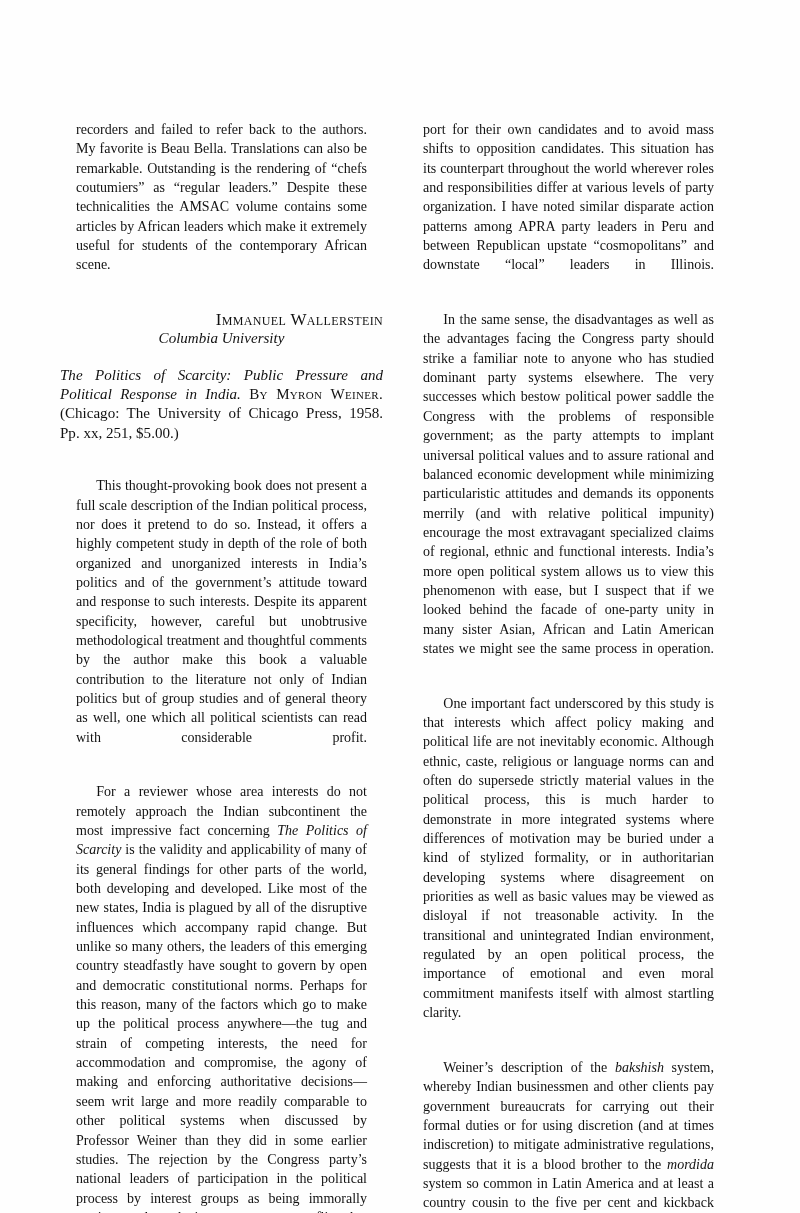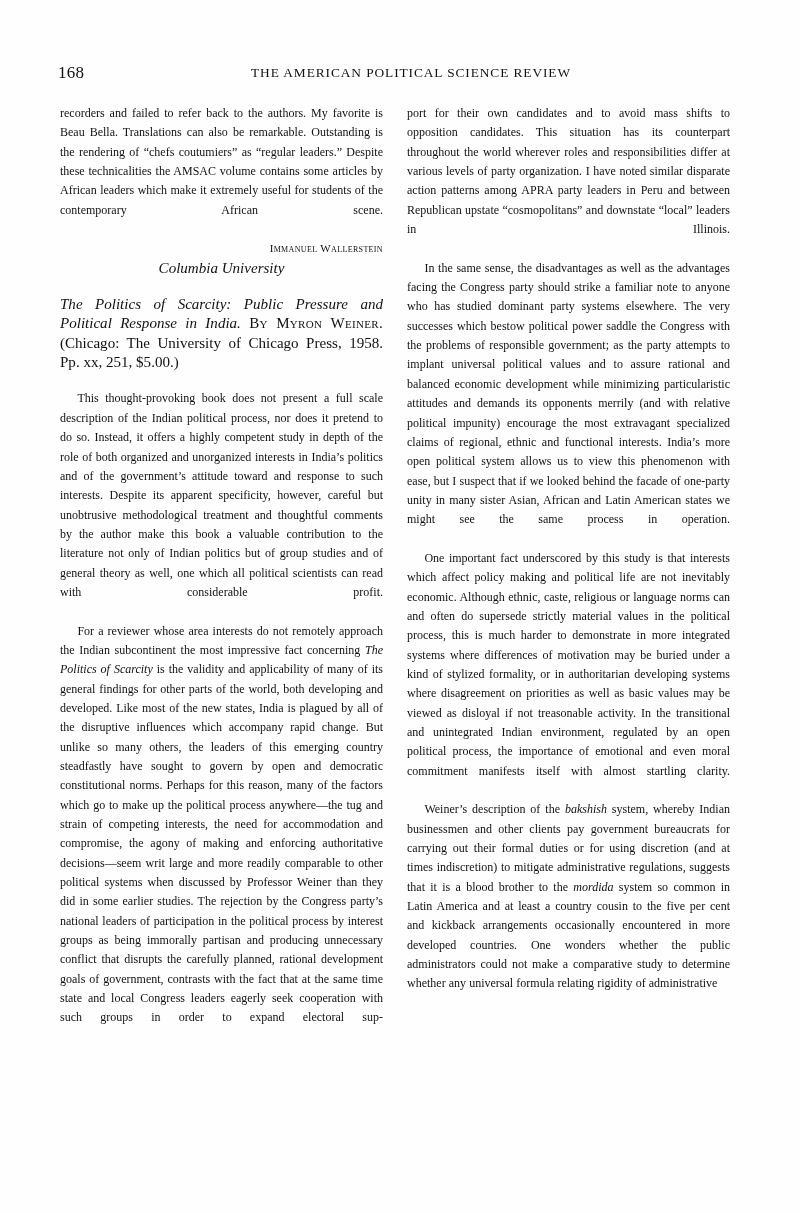--- a/index.html
+++ b/index.html
@@ -59,22 +59,22 @@
     display: flex;
     gap: 24px;
     align-items: flex-start;
   }
   .col {
     width: 323px;
     flex: 0 0 323px;
   }
 
   p.para {
-    margin: 0;
-    font-size: 12px;
+    margin: 16px;
+    font-size: 14px;
     line-height: 19.35px;
     text-align: justify;
     text-justify: inter-word;
     hyphens: none;
     text-indent: 1.45em;
     word-spacing: 0.01em;
     font-family: Liberation Serif, serif;
   }
   p.para.noindent { text-indent: 0; }
 
@@ -82,21 +82,21 @@
   p.para::after {
     content: "";
     display: inline-block;
     width: 100%;
   }
   p.para.short::after { display: none; }
 
   
   .reviewer {
     margin: 0;
-    font-size: 11px;
+    font-size: 17px;
     line-height: 19.35px;
     text-align: right;
     font-variant: small-caps;
     letter-spacing: 0.35px;
   }
   .affiliation {
     margin: 0;
     font-size: 15.05px;
     line-height: 19.35px;
     font-style: italic;
@@ -118,24 +118,20 @@
 
   .it { font-style: italic; }
 
   .spacer-para { height: 17px; }
 </style>
 </head>
 <body>
 
 <div class="page">
 
-  <div class="running-head">
-    <div class="folio">168</div>
-    <div class="journal-title">THE AMERICAN POLITICAL SCIENCE REVIEW</div>
-  </div>
 
   <div class="columns">
 
     <div class="col">
 
       <p class="para noindent">recorders and failed to refer back to the authors. My favorite is Beau Bella. Translations can also be remarkable. Outstanding is the rendering of “chefs coutumiers” as “regular leaders.” Despite these technicalities the AMSAC volume contains some articles by African leaders which make it extremely useful for students of the contemporary African scene.</p>
 
       <p class="reviewer">Immanuel Wallerstein</p>
 
       <p class="affiliation">Columbia University</p>

